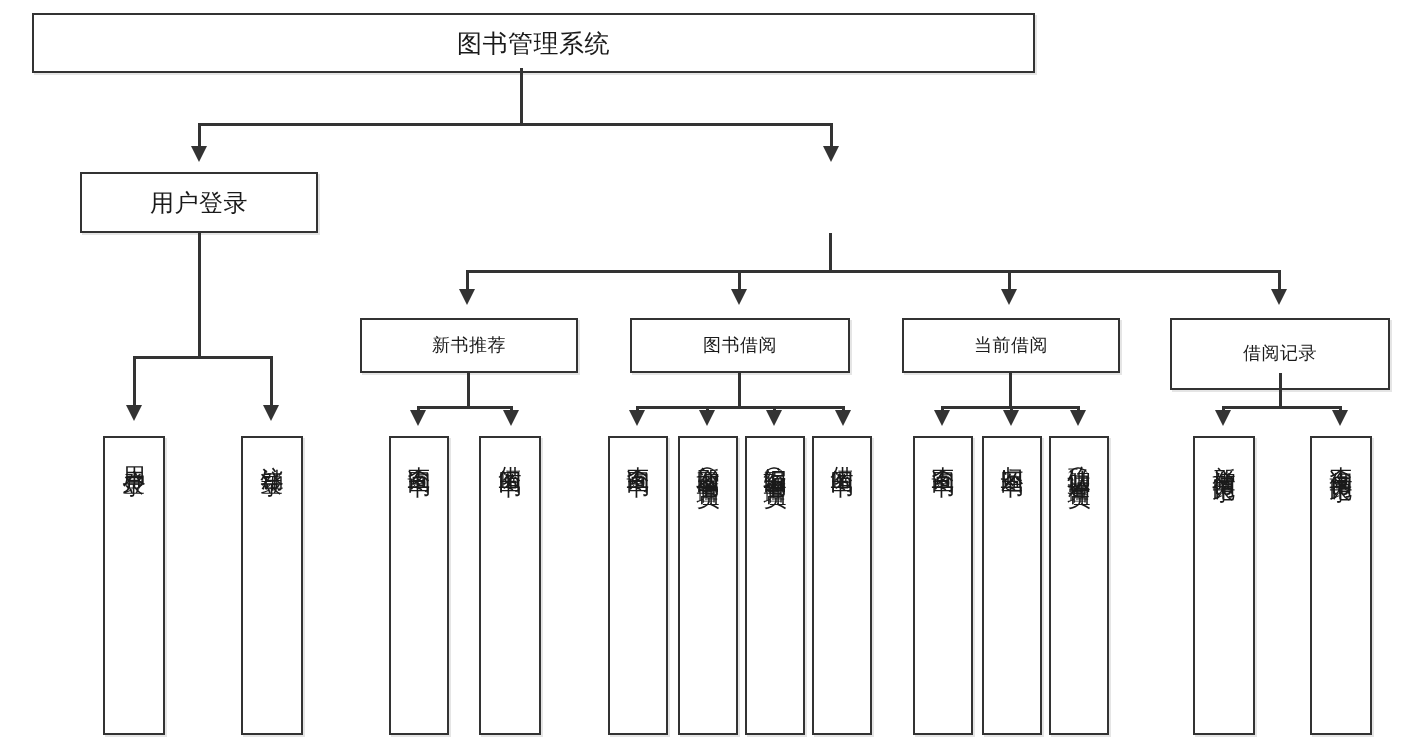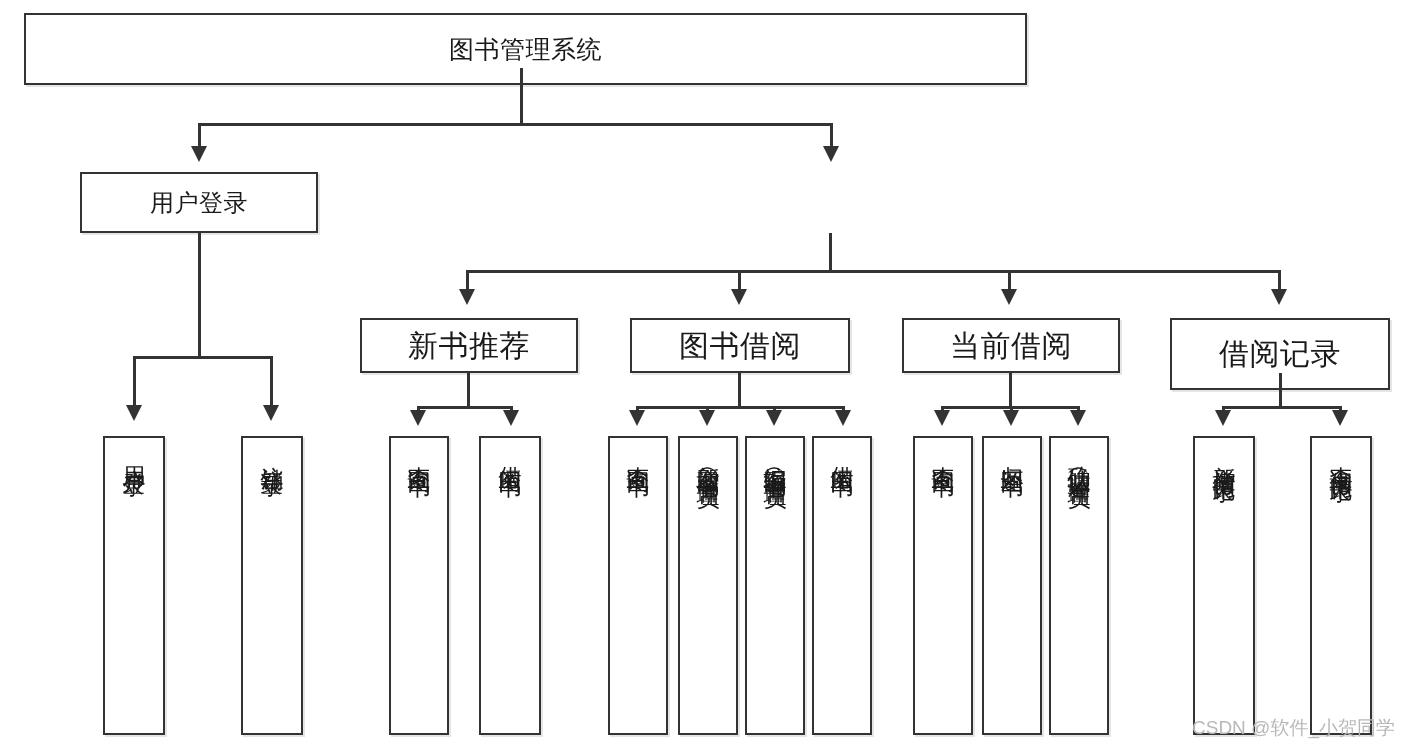--- a/index.html
+++ b/index.html
@@ -35,21 +35,21 @@
     line-height: 1.06;
     letter-spacing: 0.5px;
   }
   
   .node.h .lbl {
     writing-mode: horizontal-tb;
     font-size: 24px;
   }
   .node.root .lbl { font-size: 25px; }
   .node.lvl2 .lbl { font-size: 24px; }
-  .node.lvl3 .lbl { font-size: 30px; }
+  .node.lvl3 .lbl { font-size: 18px; }
   
   .node.v {
     align-items: flex-start;
     justify-content: center;
     padding-top: 10px;
   }
   .node.v .lbl {
     writing-mode: vertical-rl;
     text-orientation: upright;
     font-size: 23px;
@@ -78,21 +78,21 @@
     color: #b8b8b8;
     white-space: nowrap;
     user-select: none;
   }
 </style>
 </head>
 <body>
 
 <div id="canvas">
 
-  <div class="node h root" style="left:24px; top:13px; width:1003px; height:72px;justify-content:center;">
+  <div class="node h root" style="left:32px; top:13px; width:1003px; height:60px;justify-content:center;">
     <span class="lbl">图书管理系统</span>
   </div>
 
   <div class="node h lvl2" style="left:80px; top:172px; width:238px; height:61px;">
     <span class="lbl">用户登录</span>
   </div>
 
 
   <div class="node h lvl3" style="left:360px; top:318px; width:218px; height:55px;">
     <span class="lbl">新书推荐</span>
@@ -202,15 +202,14 @@
   <div class="conn vline" style="left:1077px; top:406px; height:8px;"></div>
   <div class="arrow" style="left:1070px; top:410px;"></div>
 
   <div class="conn vline" style="left:1279px; top:373px; height:35px;"></div>
   <div class="conn hline" style="left:1222px; top:406px; width:119px;"></div>
   <div class="conn vline" style="left:1222px; top:406px; height:8px;"></div>
   <div class="arrow" style="left:1215px; top:410px;"></div>
   <div class="conn vline" style="left:1339px; top:406px; height:8px;"></div>
   <div class="arrow" style="left:1332px; top:410px;"></div>
 
-  <div class="watermark" style="left:1192px; top:715px;">CSDN @软件_小贺同学</div>
 
 </div>
 
 </body></html>

